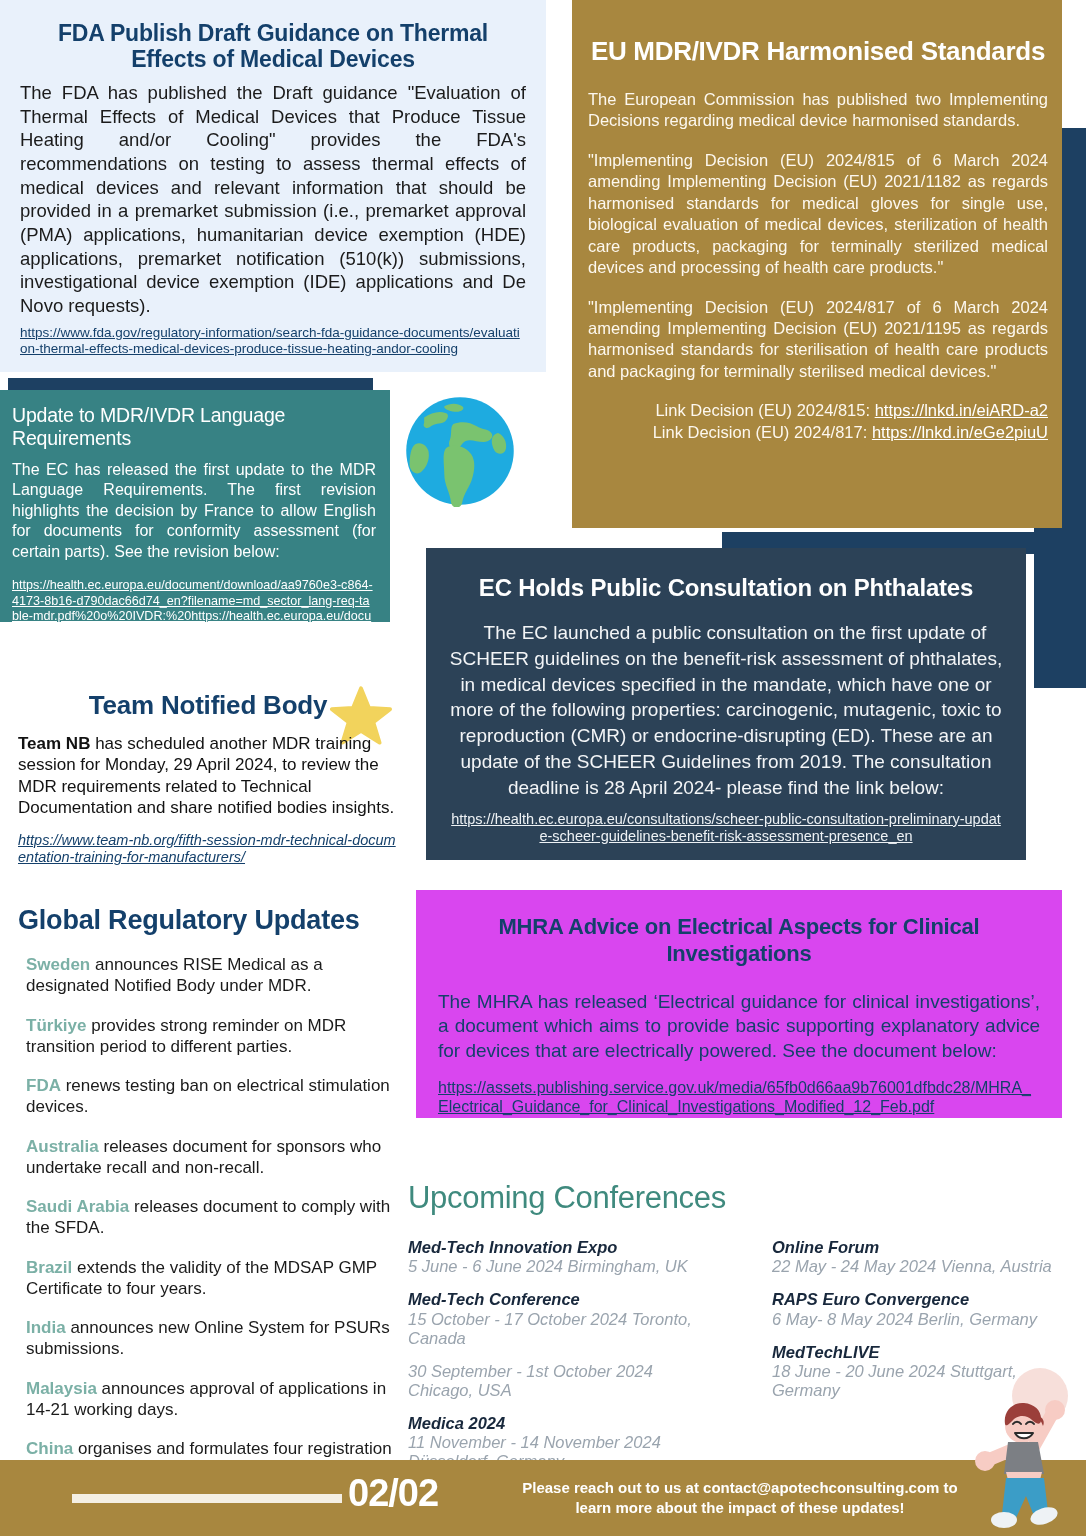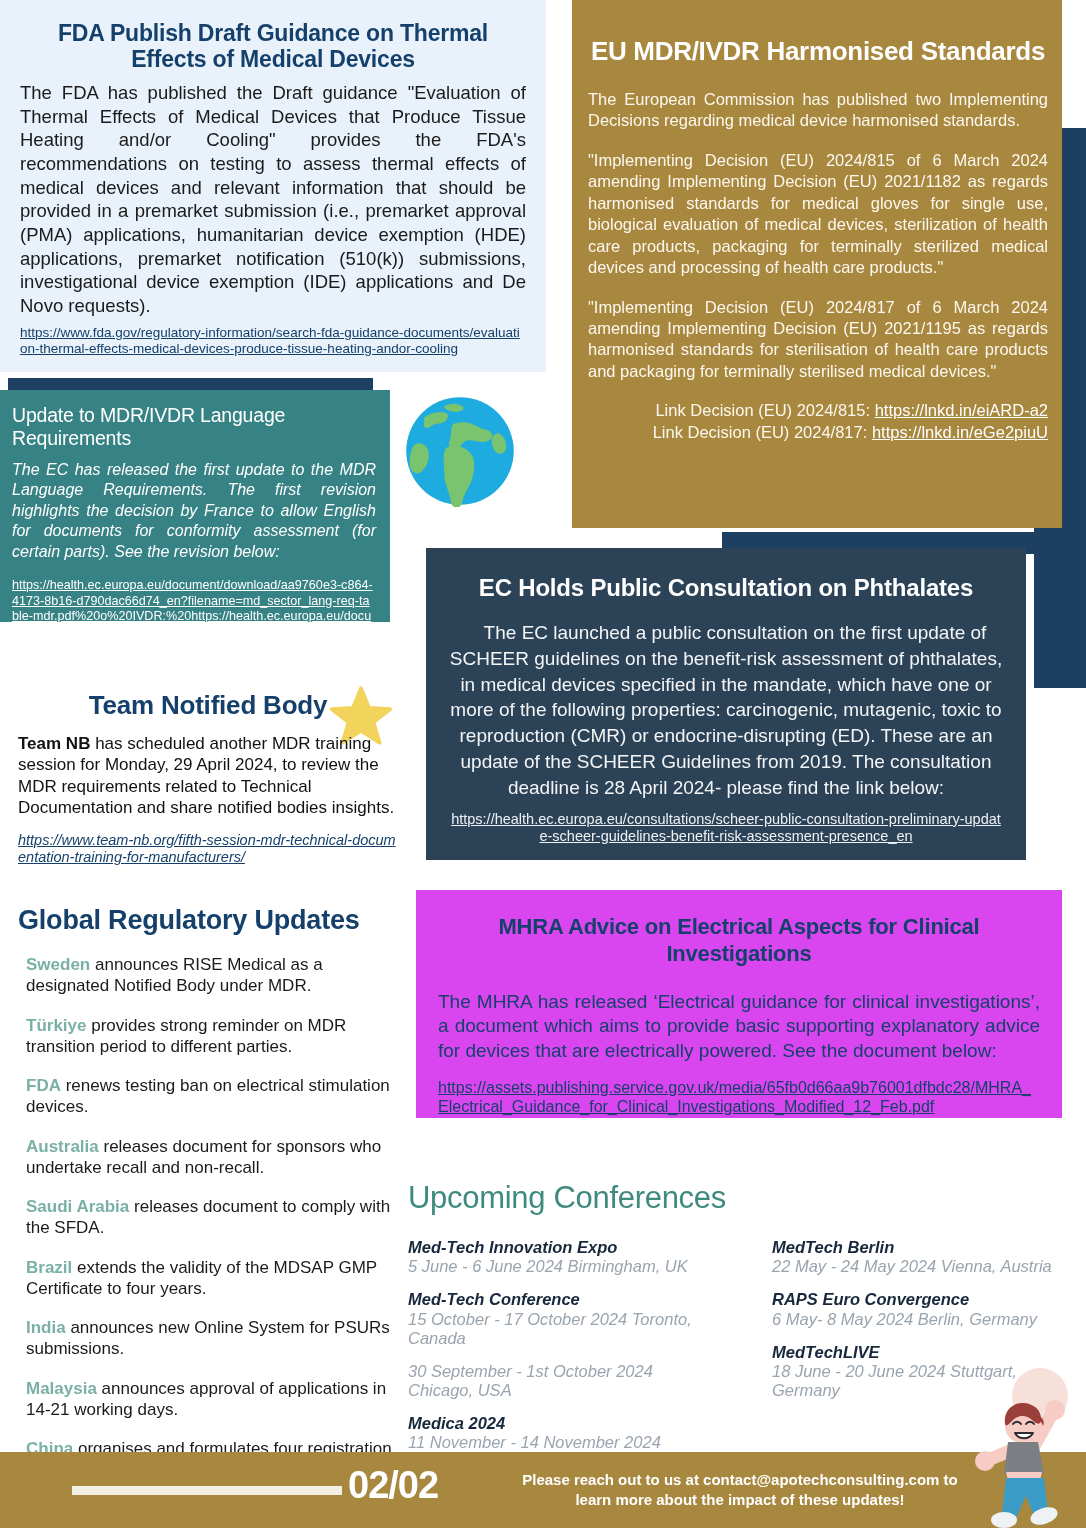--- a/index.html
+++ b/index.html
@@ -100,21 +100,20 @@
     color: #ffffff;
     font-weight: normal;
     letter-spacing: -0.2px;
   }
   #teal-card p {
     margin: 0;
     font-size: 16px;
     line-height: 1.28;
     color: #ffffff;
     text-align: justify;
-    font-style: italic;
   }
   #teal-card .url {
     display: block;
     margin-top: 16px;
     font-size: 12.6px;
     line-height: 1.22;
     color: #ffffff;
     text-decoration: underline;
     word-break: break-all;
   }
@@ -267,21 +266,21 @@
   .conf-date {
     font-size: 16.5px;
     font-style: italic;
     color: #9aa4ae;
     line-height: 1.15;
   }
 
   
   #footer {
     position: absolute;
-    left: 0; bottom: 8px; width: 1086px; height: 76px;
+    left: 0; bottom: 0; width: 1086px; height: 76px;
     background: #a8873f;
     display: flex;
     align-items: center;
   }
   #footer-rule {
     position: absolute;
     left: 72px; top: 34px;
     width: 270px; height: 9px;
     background: #f4efe4;
   }
@@ -408,21 +407,21 @@
         <div class="conf-item">
           <div class="conf-date">30 September - 1st October 2024 Chicago, USA</div>
         </div>
         <div class="conf-item">
           <div class="conf-name">Medica 2024</div>
           <div class="conf-date">11 November - 14 November 2024 Düsseldorf, Germany</div>
         </div>
       </div>
       <div class="conf-col">
         <div class="conf-item">
-          <div class="conf-name">MedTech Berlin</div>
+          <div class="conf-name">Online Forum</div>
           <div class="conf-date">22 May - 24 May 2024 Vienna, Austria</div>
         </div>
         <div class="conf-item">
           <div class="conf-name">RAPS Euro Convergence</div>
           <div class="conf-date">6 May- 8 May 2024 Berlin, Germany</div>
         </div>
         <div class="conf-item">
           <div class="conf-name">MedTechLIVE</div>
           <div class="conf-date">18 June - 20 June 2024 Stuttgart, Germany</div>
         </div>

